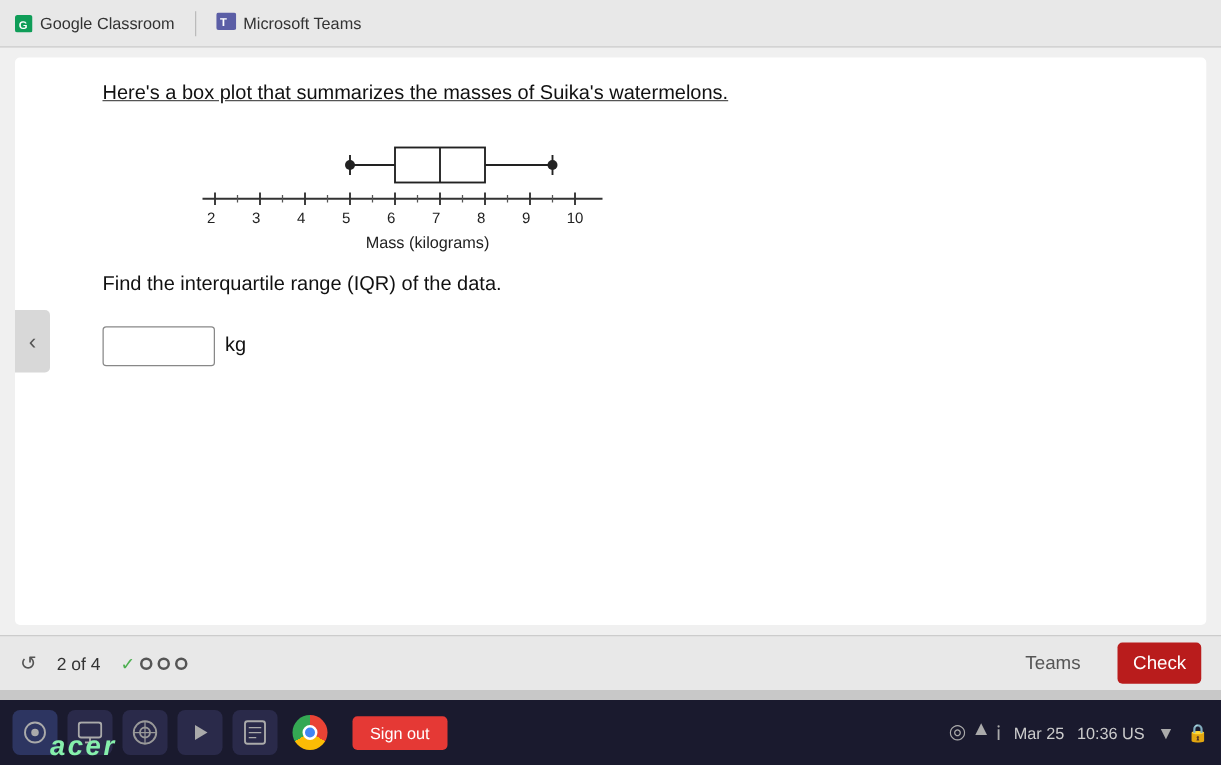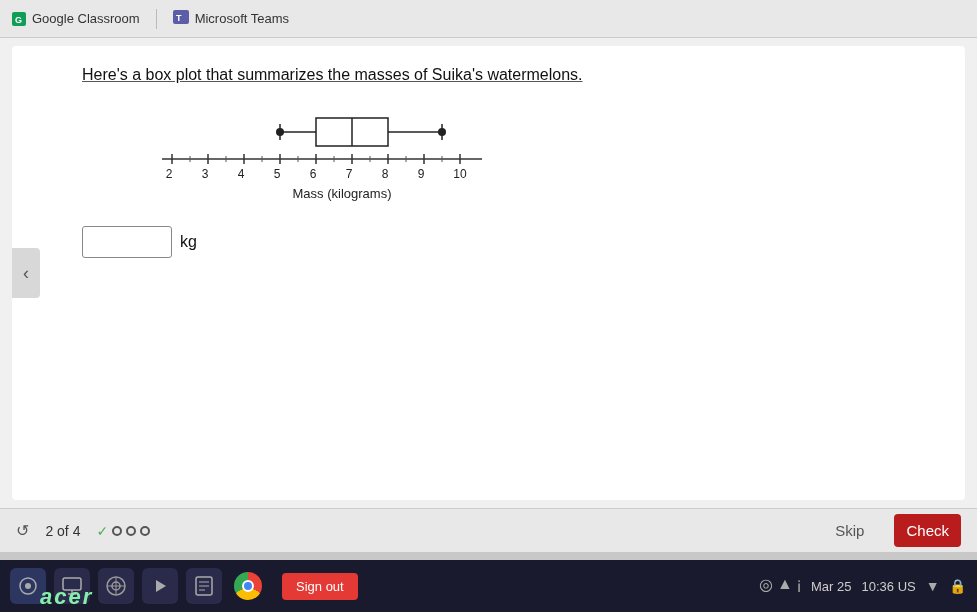--- a/index.html
+++ b/index.html
@@ -352,40 +352,41 @@
 
             <line x1="138" y1="20" x2="138" y2="36" stroke="#222" stroke-width="1.5"></line>
             <line x1="300" y1="20" x2="300" y2="36" stroke="#222" stroke-width="1.5"></line>
           </svg>
         </div>
         <div style="text-align:center; margin-top:-8px;">
           <span style="font-size:13px;color:#222;text-align:right;">Mass (kilograms)</span>
         </div>
       </div>
 
+      <p class="question-label" style="margin-top:16px;">Find the interquartile range (IQR) of the data.</p>
 
       <div class="answer-area">
         <input type="text" class="answer-input" placeholder="" style="">
         <span class="answer-unit">kg</span>
       </div>
     </div>
 
   </div>
 
   <div class="progress-bar">
     <span class="refresh-icon">↺</span>
     <span class="progress-text">2 of 4</span>
     <div class="progress-dots">
       <span class="dot-check">✓</span>
       <span class="dot-empty"></span>
       <span class="dot-empty"></span>
       <span class="dot-empty"></span>
     </div>
     <div class="spacer"></div>
-    <button class="skip-btn">Skip</button>
+    <button class="skip-btn">Teams</button>
     <button class="check-btn">Check</button>
   </div>
 
 </div>
 
 <div class="taskbar">
 
   <div class="taskbar-icon launcher">
     <svg width="20" height="20" viewBox="0 0 20 20">
         <circle cx="10" cy="10" r="8" fill="none" stroke="#aaa" stroke-width="1.5"></circle>

